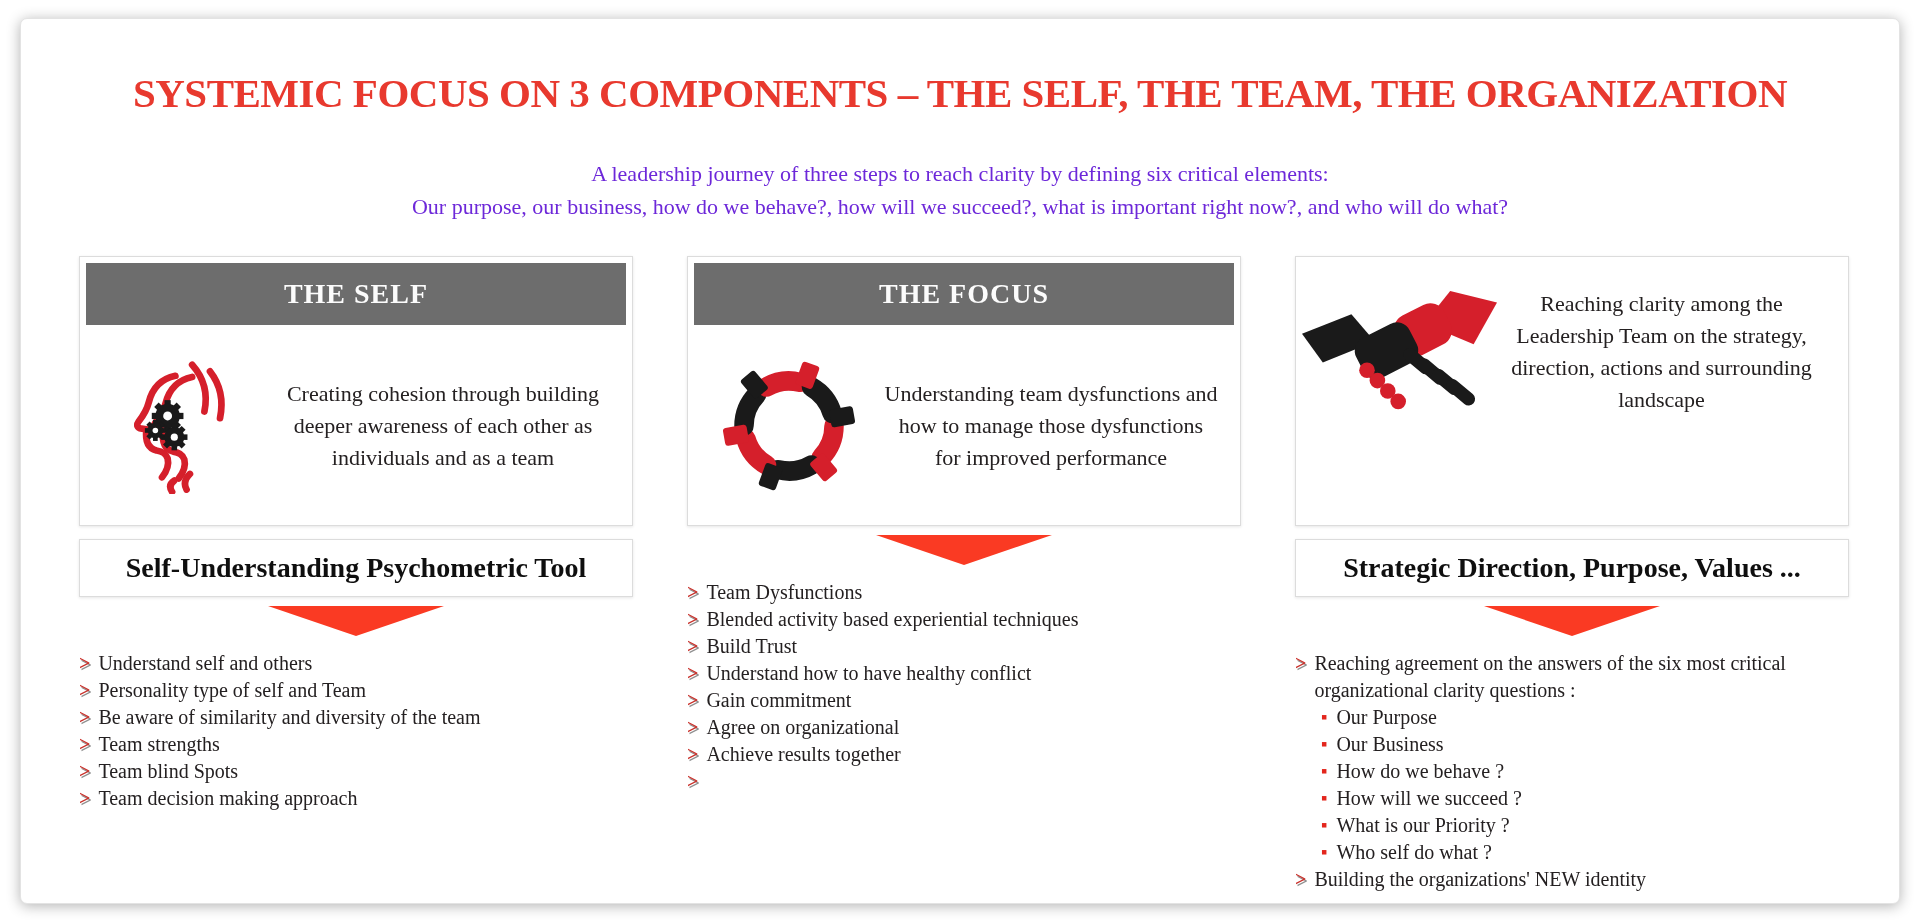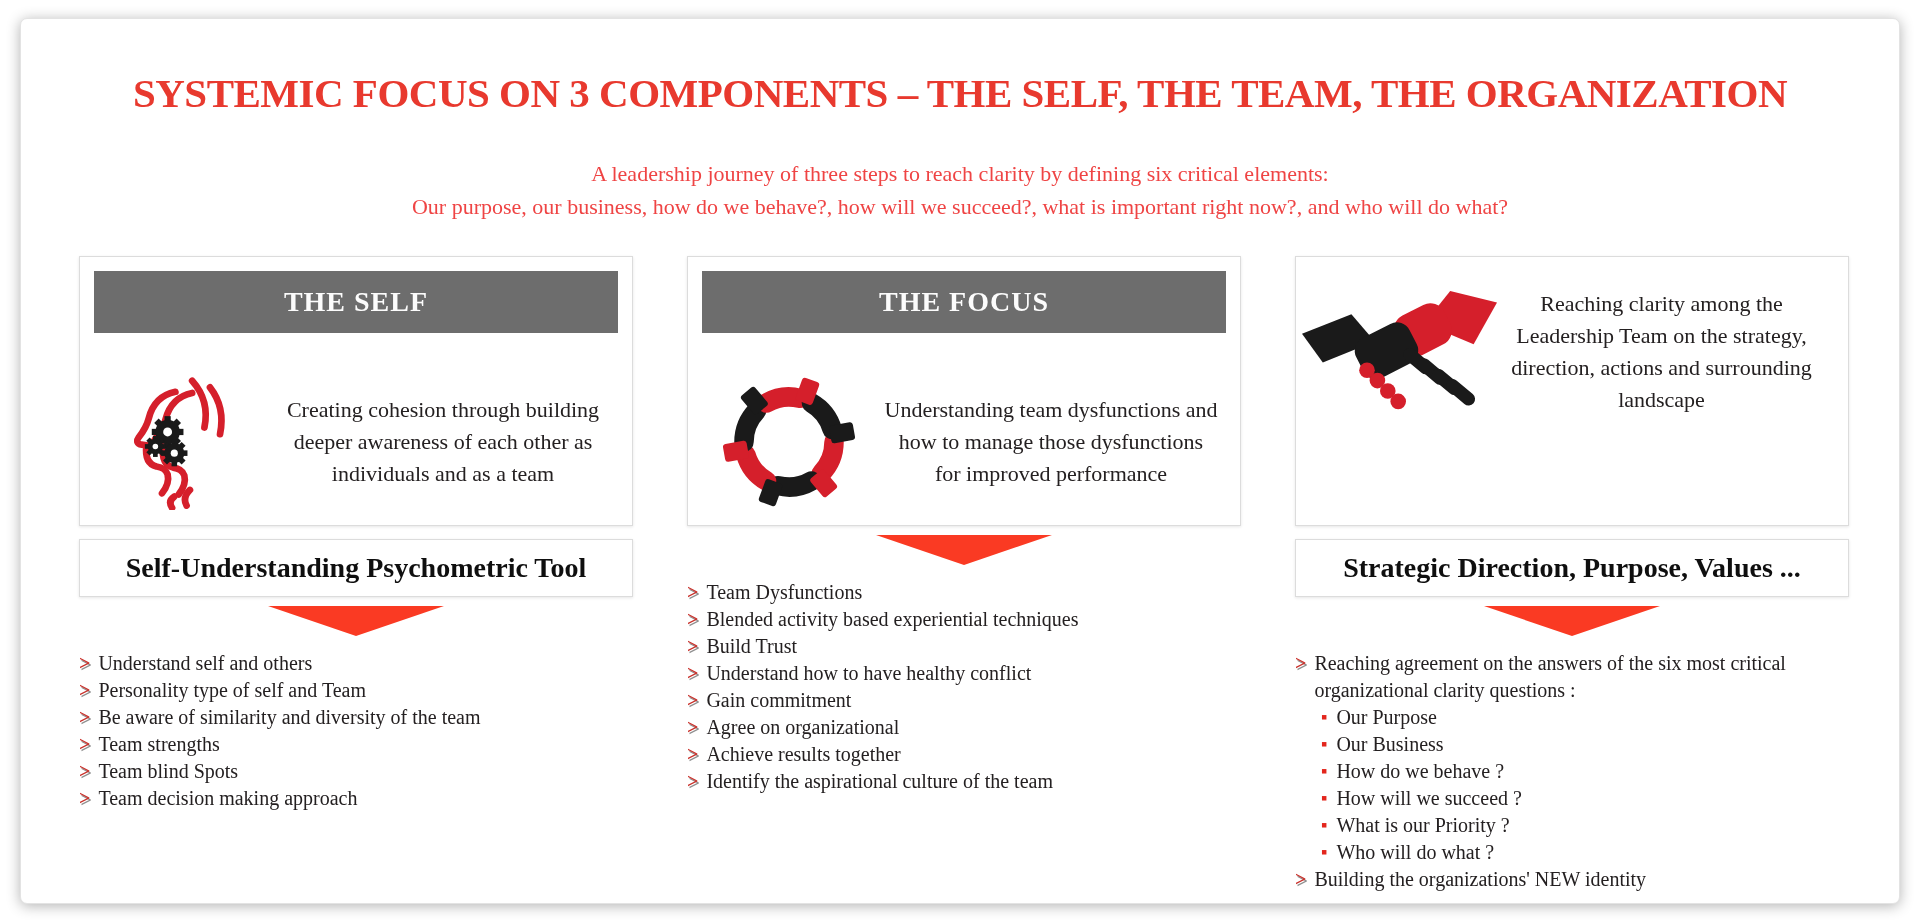--- a/index.html
+++ b/index.html
@@ -4,26 +4,26 @@
 <style>
   html,body{margin:0;padding:0;background:#ffffff;}
   body{width:1920px;height:921px;position:relative;overflow:hidden;
        font-family:"Liberation Serif","DejaVu Serif",serif;}
   .slide{position:absolute;left:20px;top:18px;width:1878px;height:884px;
          background:#fff;border:1px solid #e3e3e3;border-radius:7px;
          box-shadow:0 2px 14px rgba(0,0,0,.30);}
   .title{position:absolute;left:0;right:0;top:50px;text-align:center;
          font-size:41px;font-weight:bold;letter-spacing:-.5px;color:var(--title_red);}
   .subtitle{position:absolute;left:0;right:0;top:138px;text-align:center;
-            font-size:22px;line-height:33px;color:#ef4444;}
+            font-size:22px;line-height:33px;color:#6d28d9;}
   .col{position:absolute;top:237px;width:554px;}
   .col-1{left:58px;} .col-2{left:666px;} .col-3{left:1274px;}
   .card{box-sizing:border-box;height:270px;background:#fff;border:1px solid #dcdcdc;
         box-shadow:0 1px 3px rgba(0,0,0,.10);}
-  .card-header{margin:14px;height:62px;background:var(--header_gray);
+  .card-header{margin:6px;height:62px;background:var(--header_gray);
                display:flex;align-items:center;justify-content:center;
                color:#fcfcfc;font-size:28px;font-weight:bold;letter-spacing:1px;}
   .card-body{display:flex;align-items:center;height:190px;padding:0 6px;}
   .icon-box{flex:0 0 190px;display:flex;align-items:center;justify-content:center;}
   .desc{flex:1;text-align:center;font-size:22px;line-height:32px;color:#242021;padding-right:16px;}
   .tool{margin-top:13px;height:58px;box-sizing:border-box;background:#fff;
         border:1px solid #dcdcdc;box-shadow:0 1px 3px rgba(0,0,0,.10);
         display:flex;align-items:center;justify-content:center;
         font-size:28px;font-weight:bold;color:#0f0f0f;}
   .down-arrow{width:0;height:0;margin:9px auto 0;
@@ -187,21 +187,20 @@
         <li class="arrow">
           <span class="m arrow">&gt;</span>
           <span class="t">Agree on organizational</span>
         </li>
         <li class="arrow">
           <span class="m arrow">&gt;</span>
           <span class="t">Achieve  results together</span>
         </li>
         <li class="arrow">
           <span class="m arrow">&gt;</span>
-          <span class="t">Identify the aspirational culture of the team</span>
         </li>
       </ul>
   </div>
 
   <div class="col col-3">
     <div class="card">
       <div class="card-body">
         <div class="icon-box">
           <svg width="195" height="130" viewBox="0 0 150 100">
             <g style="fill:var(--icon_red)">
@@ -249,21 +248,21 @@
         <li class="square">
           <span class="m square">▪</span>
           <span class="t">How will we succeed ?</span>
         </li>
         <li class="square">
           <span class="m square">▪</span>
           <span class="t">What is our Priority ?</span>
         </li>
         <li class="square">
           <span class="m square">▪</span>
-          <span class="t">Who will do what ?</span>
+          <span class="t">Who self do what ?</span>
         </li>
         <li class="arrow">
           <span class="m arrow">&gt;</span>
           <span class="t">Building the organizations' NEW identity</span>
         </li>
       </ul>
   </div>
 
 </div>
 

